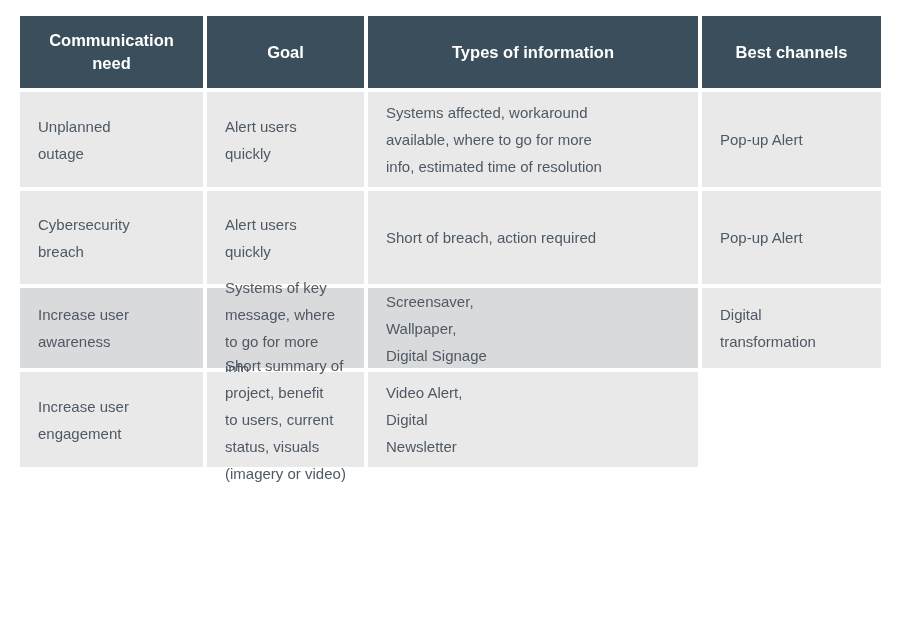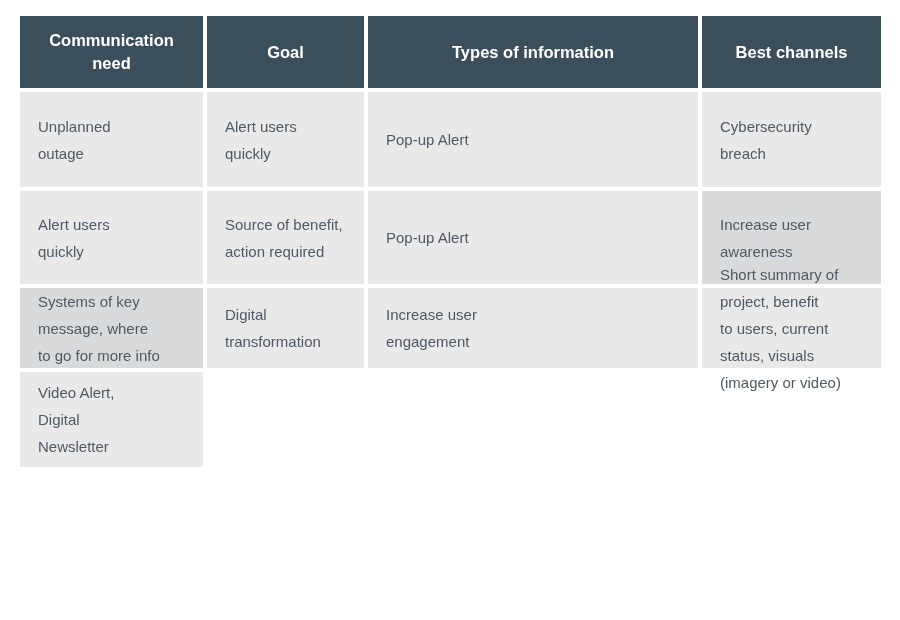--- a/index.html
+++ b/index.html
@@ -65,34 +65,40 @@
     <div class="cell th">Communication
 need</div>
     <div class="cell th">Goal</div>
     <div class="cell th">Types of information</div>
     <div class="cell th">Best channels</div>
 
     <div class="cell row-light">Unplanned
 outage</div>
     <div class="cell row-light">Alert users
 quickly</div>
+    <div class="cell row-light">Systems affected, workaround
+available, where to go for more
+info, estimated time of resolution</div>
     <div class="cell row-light">Pop-up Alert</div>
 
 
     <div class="cell row-light">Cybersecurity
 breach</div>
     <div class="cell row-light">Alert users
 quickly</div>
-    <div class="cell row-light">Source of benefit, action required</div>
+    <div class="cell row-light">Short of breach, action required</div>
     <div class="cell row-light">Pop-up Alert</div>
 
     <div class="cell row-dark">Increase user
 awareness</div>
     <div class="cell row-dark">Systems of key message, where
 to go for more info</div>
+    <div class="cell row-dark">Screensaver,
+Wallpaper,
+Digital Signage</div>
 
     <div class="cell row-light">Digital
 transformation</div>
     <div class="cell row-light">Increase user
 engagement</div>
     <div class="cell row-light">Short summary of project, benefit
 to users, current status, visuals
 (imagery or video)</div>
     <div class="cell row-light">Video Alert,
 Digital

